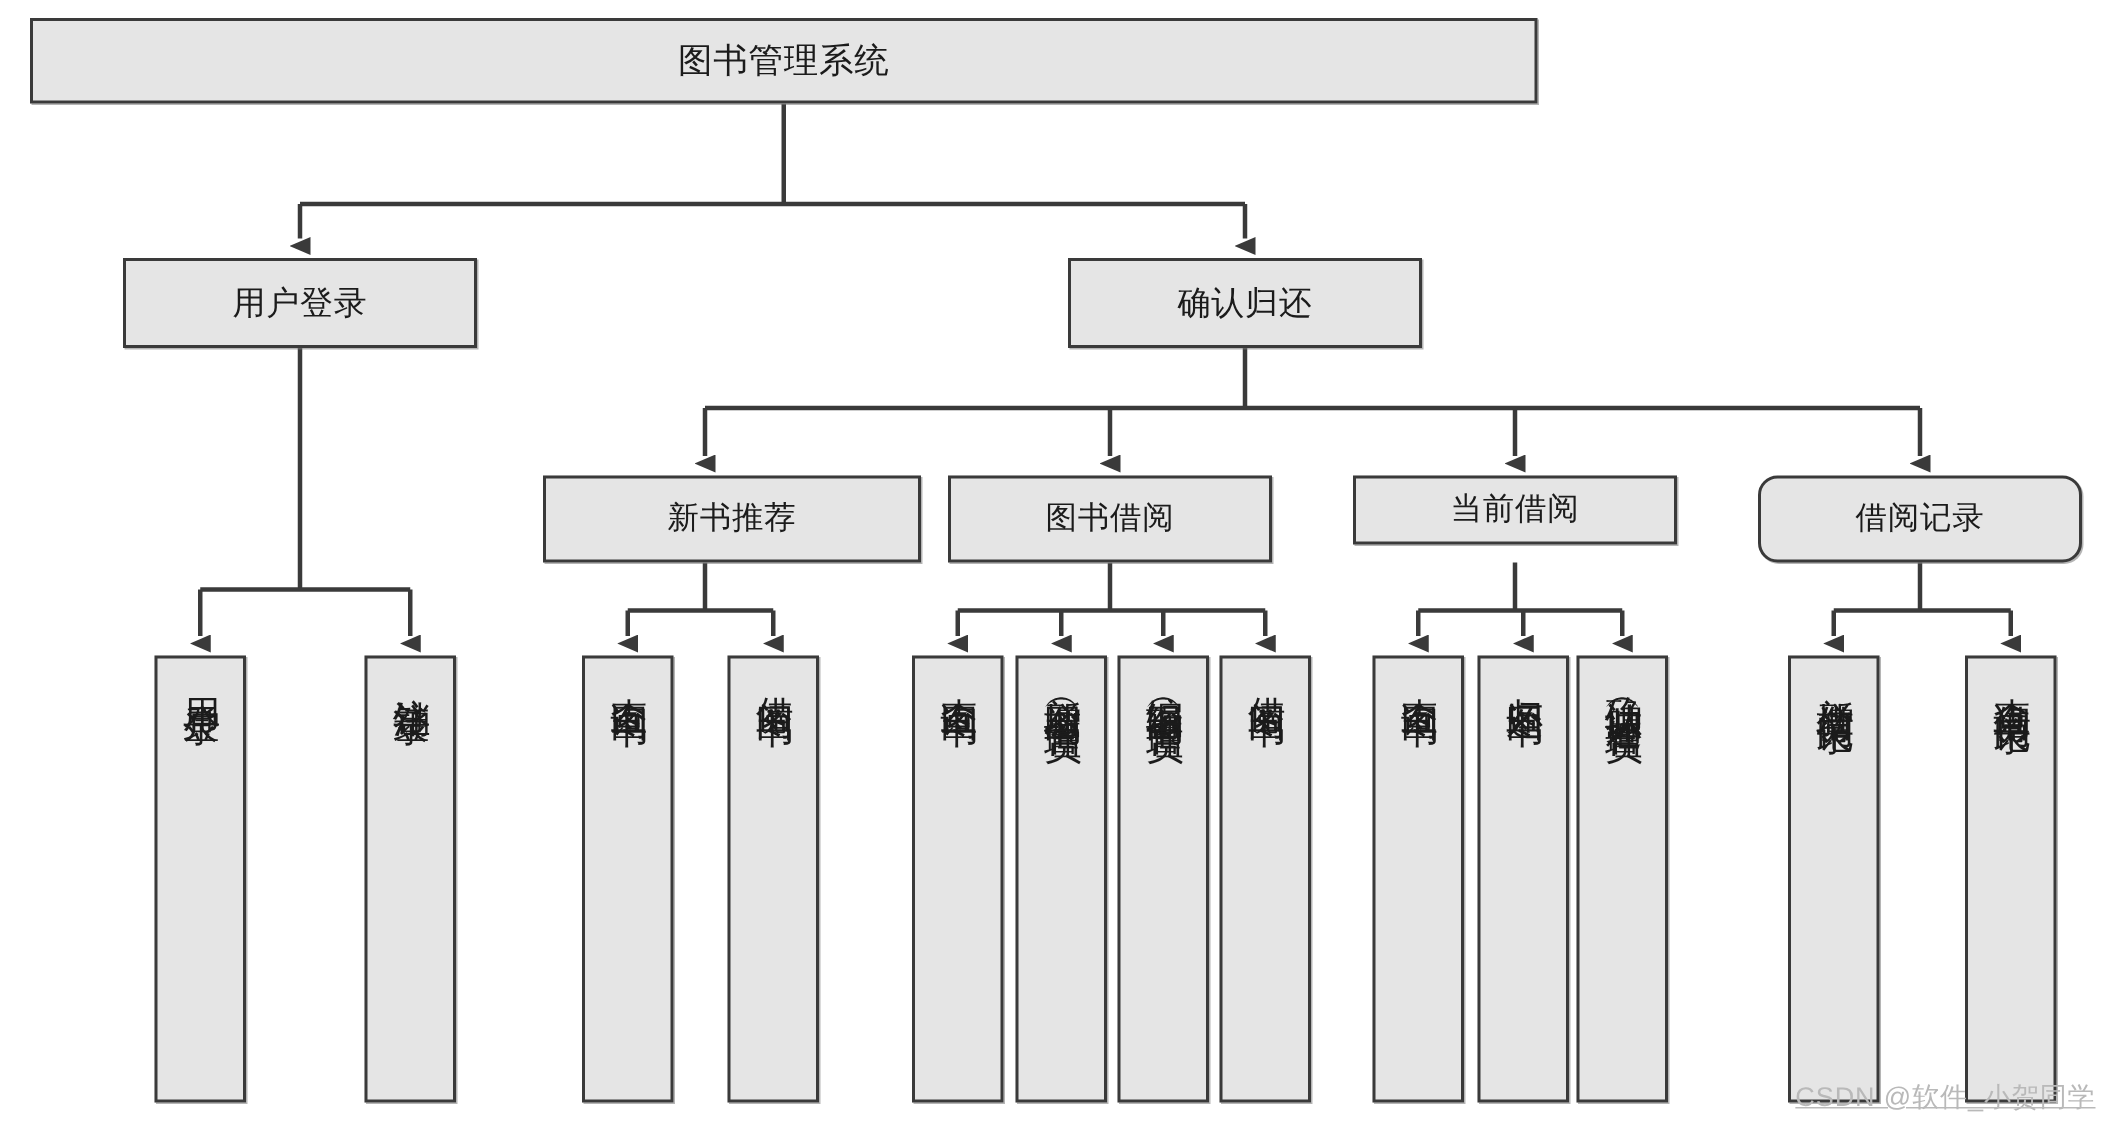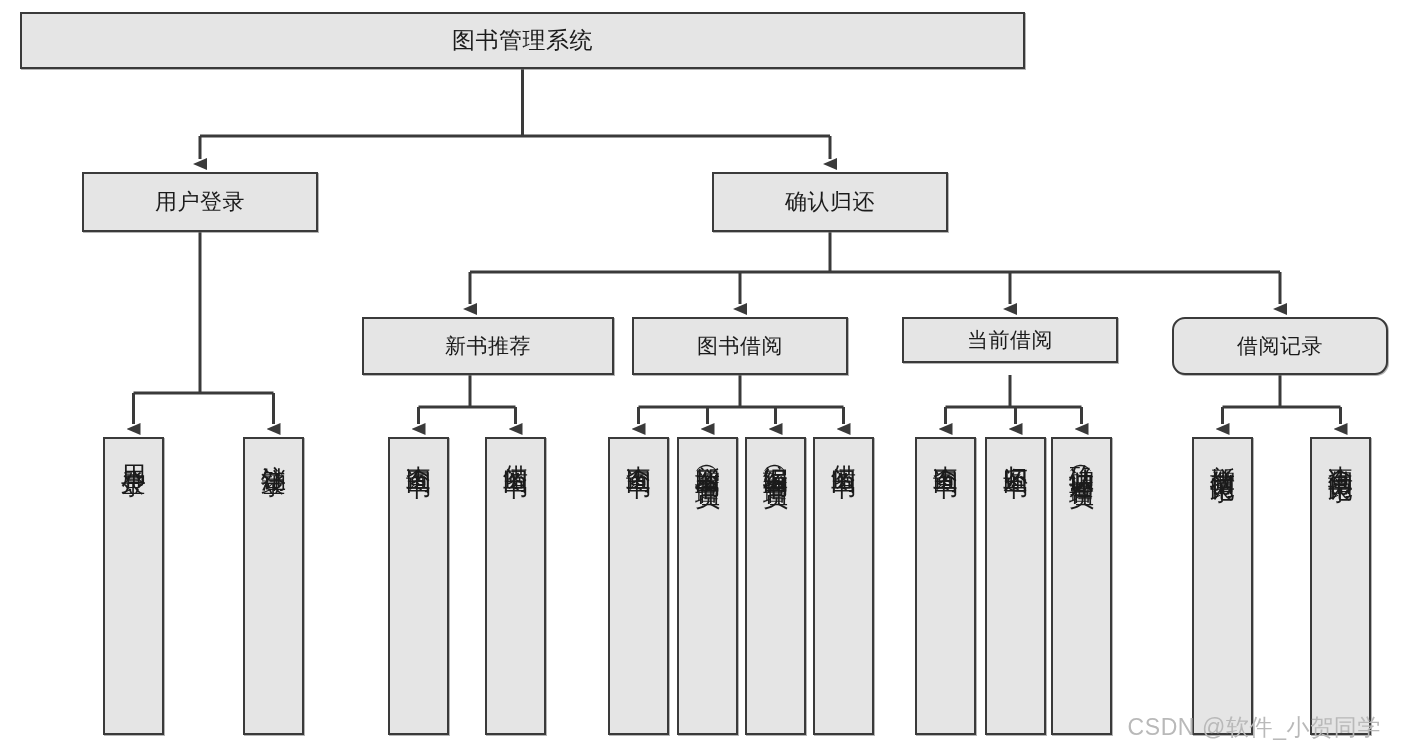--- a/index.html
+++ b/index.html
@@ -21,23 +21,23 @@
   .lvl-2 .node-label{font-size:22px;}
   .lvl-3 .node-label{font-size:21px;}
   .leaf .node-label{
     writing-mode:vertical-rl;text-orientation:upright;
     font-size:25px;letter-spacing:3px;line-height:1;
     max-height:272px;
   }
   .leaf{align-items:flex-start;padding-top:6px;}
   .leaf.tall .node-label{max-height:282px;}
   #watermark{
-    position:absolute;right:24px;bottom:4px;
-    font-size:23px;color:#b9b9b9;letter-spacing:0.6px;
-    user-select:none;pointer-events:none;white-space:nowrap;
+    position:absolute;right:8px;bottom:4px;
+    font-size:18px;color:#b9b9b9;letter-spacing:0.6px;
+    user-select:none;pointer-events:none;white-space:nowrap;text-decoration:underline;
   }
 </style>
 </head>
 <body>
 
 <svg id="diagram" viewBox="0 0 1405 747" xmlns="http://www.w3.org/2000/svg">
   <defs>
     <marker id="arw" markerWidth="12" markerHeight="14" refX="1" refY="7" orient="auto" markerUnits="userSpaceOnUse">
       <path d="M0,0 L12,0 L6,14 Z" fill="#3a3a3a"></path>
     </marker>

